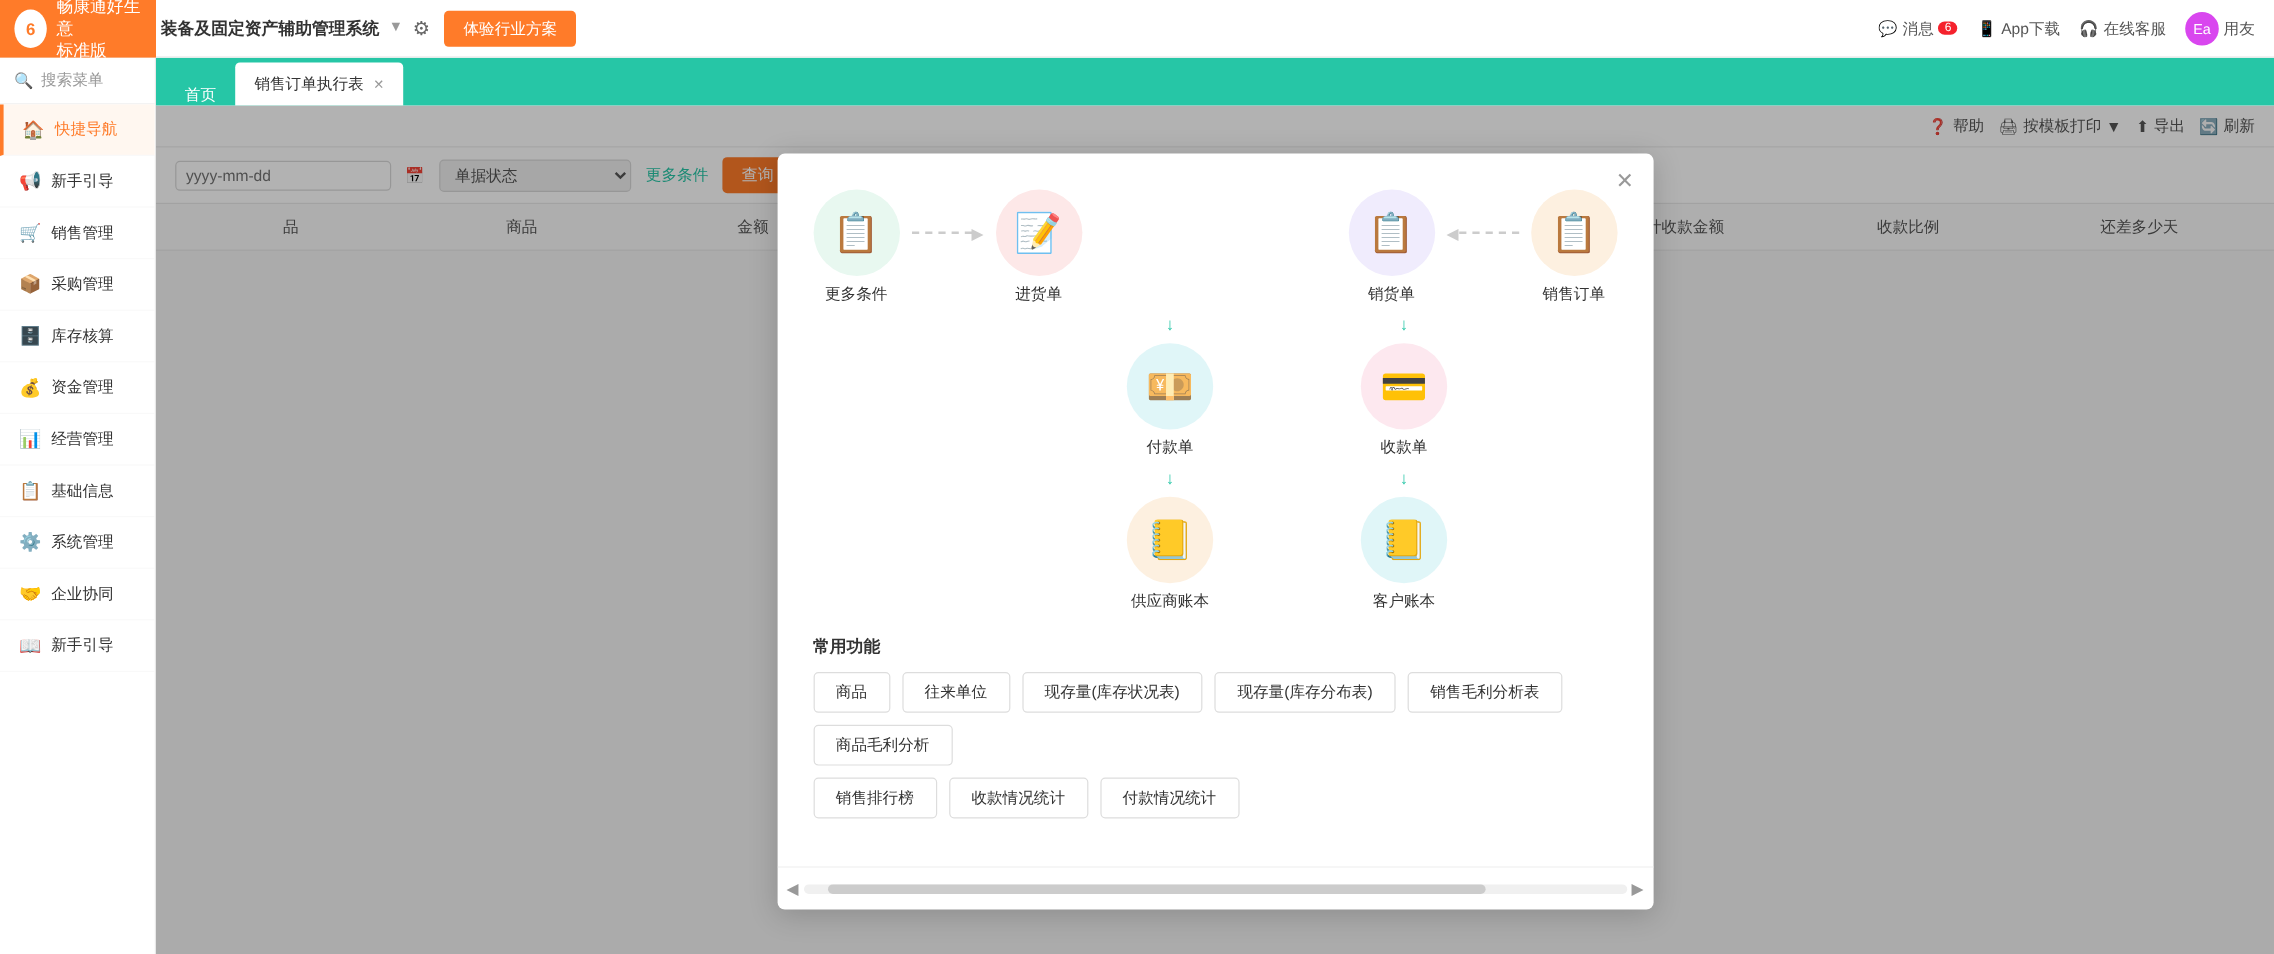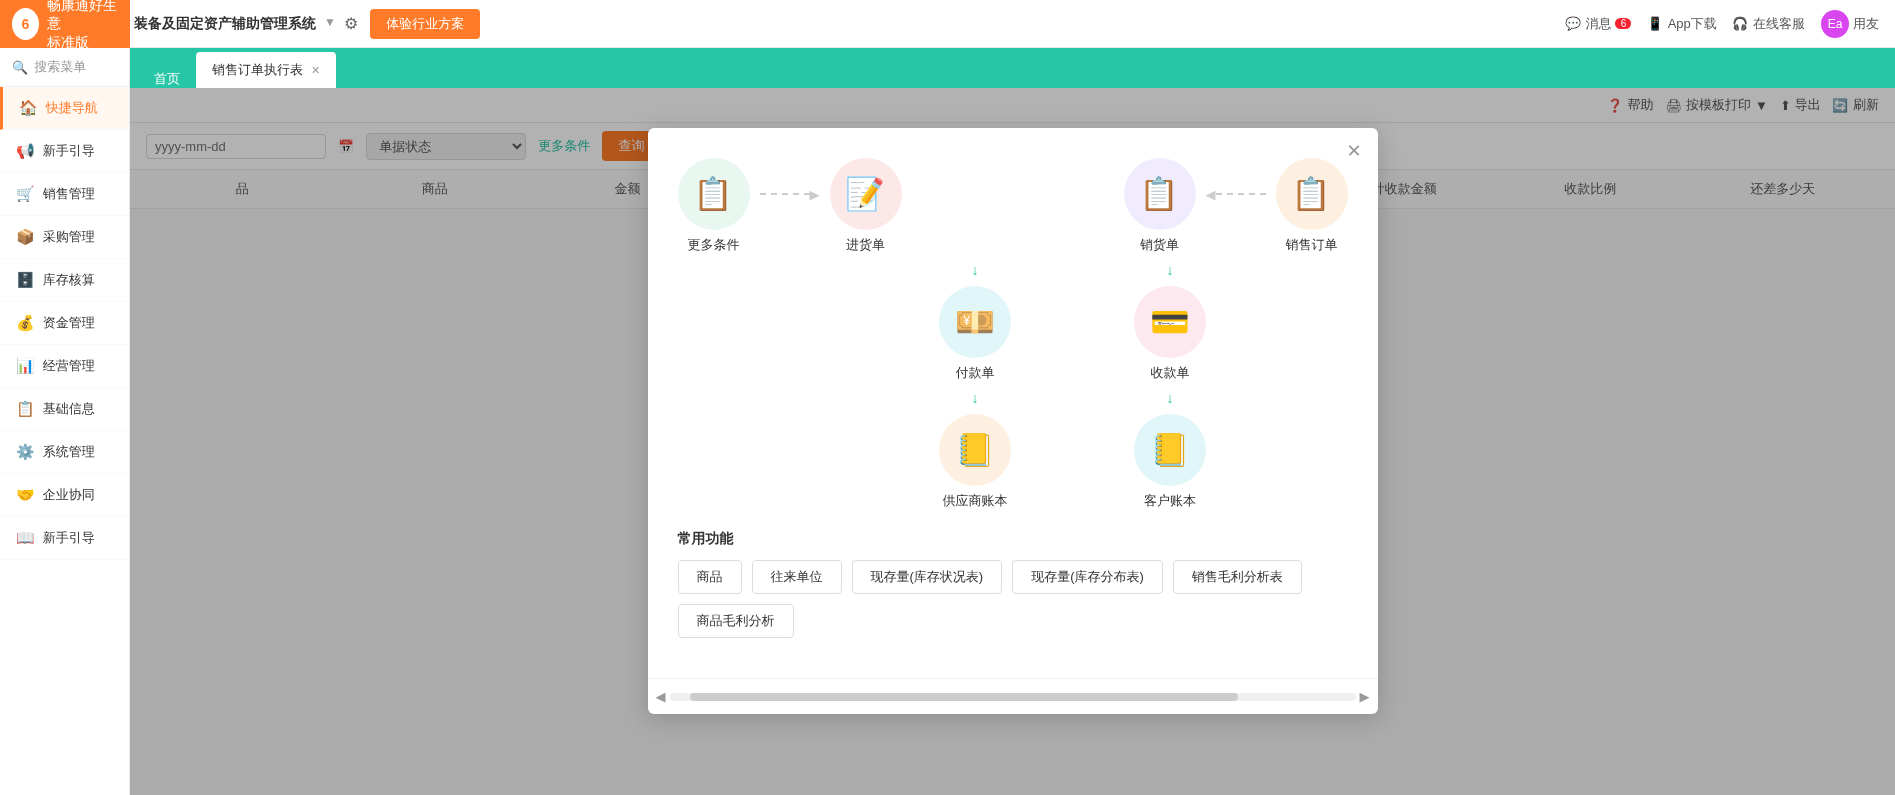--- a/index.html
+++ b/index.html
@@ -600,20 +600,25 @@
           <div class="common-functions">
             <div class="common-title">常用功能</div>
             <div class="func-buttons">
               <button class="func-btn">商品</button>
               <button class="func-btn">往来单位</button>
               <button class="func-btn">现存量(库存状况表)</button>
               <button class="func-btn">现存量(库存分布表)</button>
               <button class="func-btn">销售毛利分析表</button>
               <button class="func-btn">商品毛利分析</button>
             </div>
+            <div class="func-buttons">
+              <button class="func-btn">销售排行榜</button>
+              <button class="func-btn">收款情况统计</button>
+              <button class="func-btn">付款情况统计</button>
+            </div>
           </div>
 
         </div>
 
         <div class="modal-scroll">
           <div style="display:flex; align-items:center; padding:0 8px;">
             <span style="color:#999; cursor:pointer;">◀</span>
             <div class="scroll-track" style="flex:1; margin:0 4px;">
               <div class="scroll-thumb"></div>
             </div>

